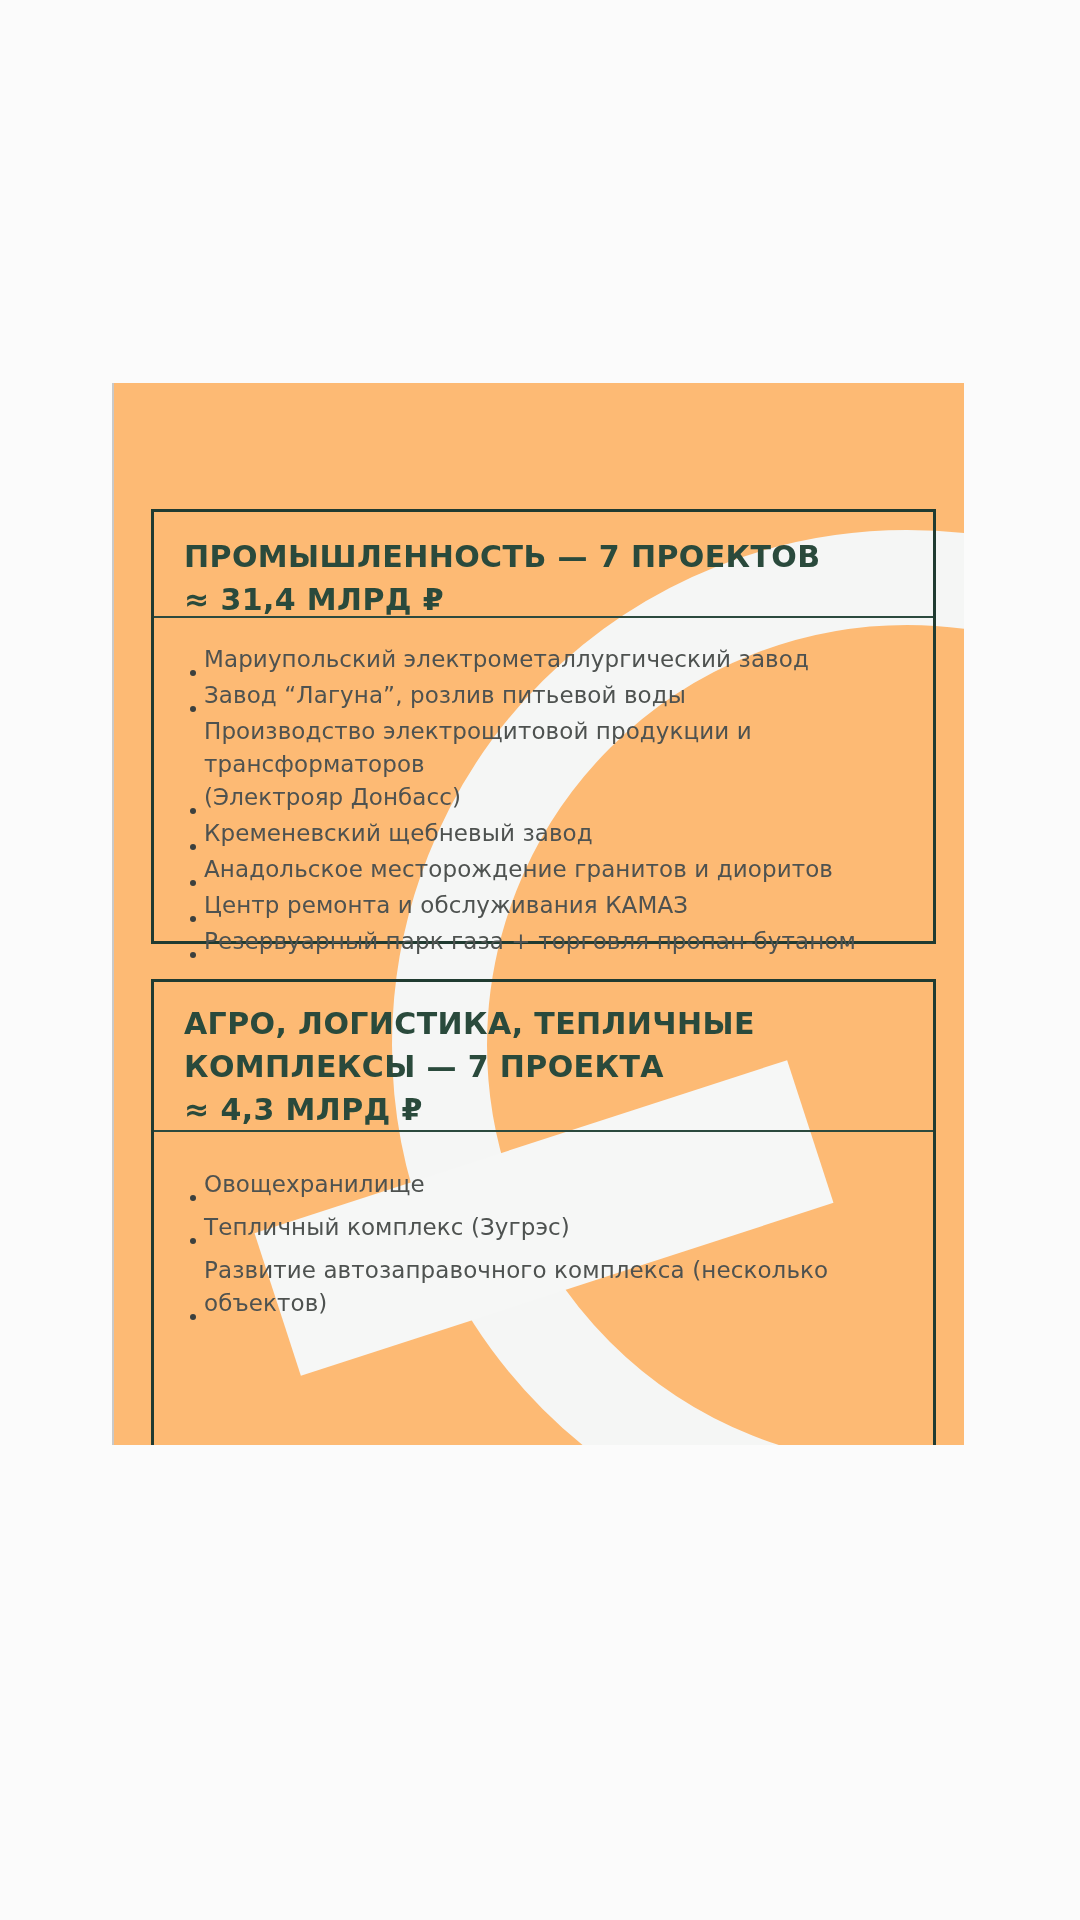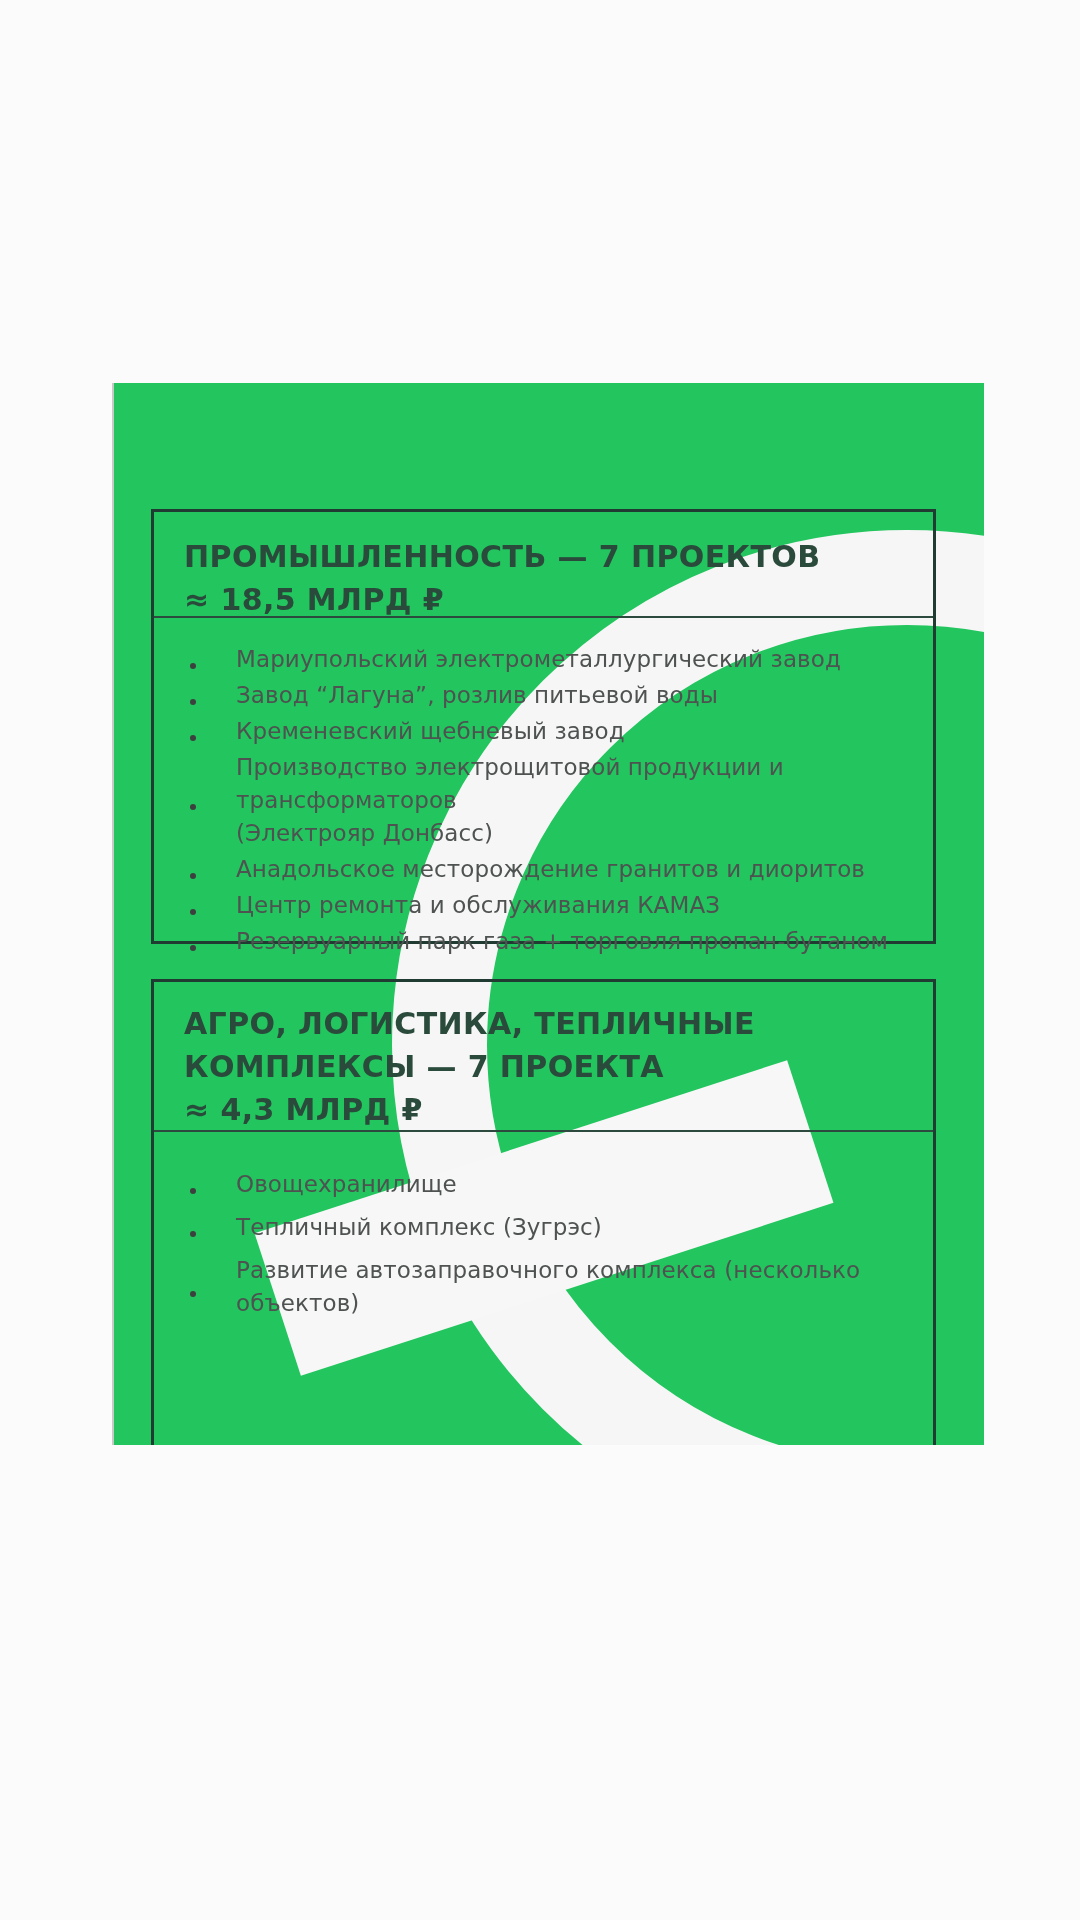--- a/index.html
+++ b/index.html
@@ -7,24 +7,23 @@
     width:1080px;height:1920px;
     background:#fbfbfb;
     font-family:"DejaVu Sans","Liberation Sans",sans-serif;
     position:relative;
     overflow:hidden;
   }
   .page{
     position:absolute;
     left:112px;top:383px;
     width:850px;height:1062px;
-    background:#22c55e;
+    background:#fdba74;
     border-left:2px solid #c9c9c9;
     overflow:hidden;
-    padding-left:20px;
   }
   
   .wm-ring{
     position:absolute;
     left:278px;top:147px;
     width:840px;height:840px;
     border:95px solid #f5f6f5;
     border-radius:50%;
     z-index:0;
   }
@@ -62,22 +61,21 @@
     letter-spacing:0.4px;
     white-space:nowrap;
   }
   .card-list{
     box-sizing:border-box;
     padding:25px 42px 20px 36px;
   }
   .card-2 .card-list{padding-top:36px;}
   .item{
     display:flex;
-    align-items:center;
-    gap:32px;
+    align-items:flex-end;
   }
   .card-1 .item{margin-bottom:3px;}
   .card-2 .item{margin-bottom:10px;}
   .dot{
     flex:0 0 auto;
     width:6px;height:6px;
     border-radius:50%;
     background:#3c403e;
     margin:13px 8px 0 0;
   }
@@ -93,39 +91,39 @@
 <body>
 
 <div class="page">
 
   <div class="wm-ring"></div>
   <div class="wm-bar"></div>
 
   <div class="card card-1">
     <div class="card-header">
       <div class="title-line">ПРОМЫШЛЕННОСТЬ — 7 ПРОЕКТОВ</div>
-      <div class="title-line">≈ 18,5 МЛРД ₽</div>
+      <div class="title-line">≈ 31,4 МЛРД ₽</div>
     </div>
     <div class="card-list">
       <div class="item">
         <span class="dot"></span>
         <span class="item-text">Мариупольский электрометаллургический завод</span>
       </div>
       <div class="item">
         <span class="dot"></span>
         <span class="item-text">Завод “Лагуна”, розлив питьевой воды</span>
       </div>
       <div class="item">
         <span class="dot"></span>
-        <span class="item-text">Кременевский щебневый завод</span>
+        <span class="item-text">Производство электрощитовой продукции и трансформаторов
+(Электрояр Донбасс)</span>
       </div>
       <div class="item">
         <span class="dot"></span>
-        <span class="item-text">Производство электрощитовой продукции и трансформаторов
-(Электрояр Донбасс)</span>
+        <span class="item-text">Кременевский щебневый завод</span>
       </div>
       <div class="item">
         <span class="dot"></span>
         <span class="item-text">Анадольское месторождение гранитов и диоритов</span>
       </div>
       <div class="item">
         <span class="dot"></span>
         <span class="item-text">Центр ремонта и обслуживания КАМАЗ</span>
       </div>
       <div class="item">

